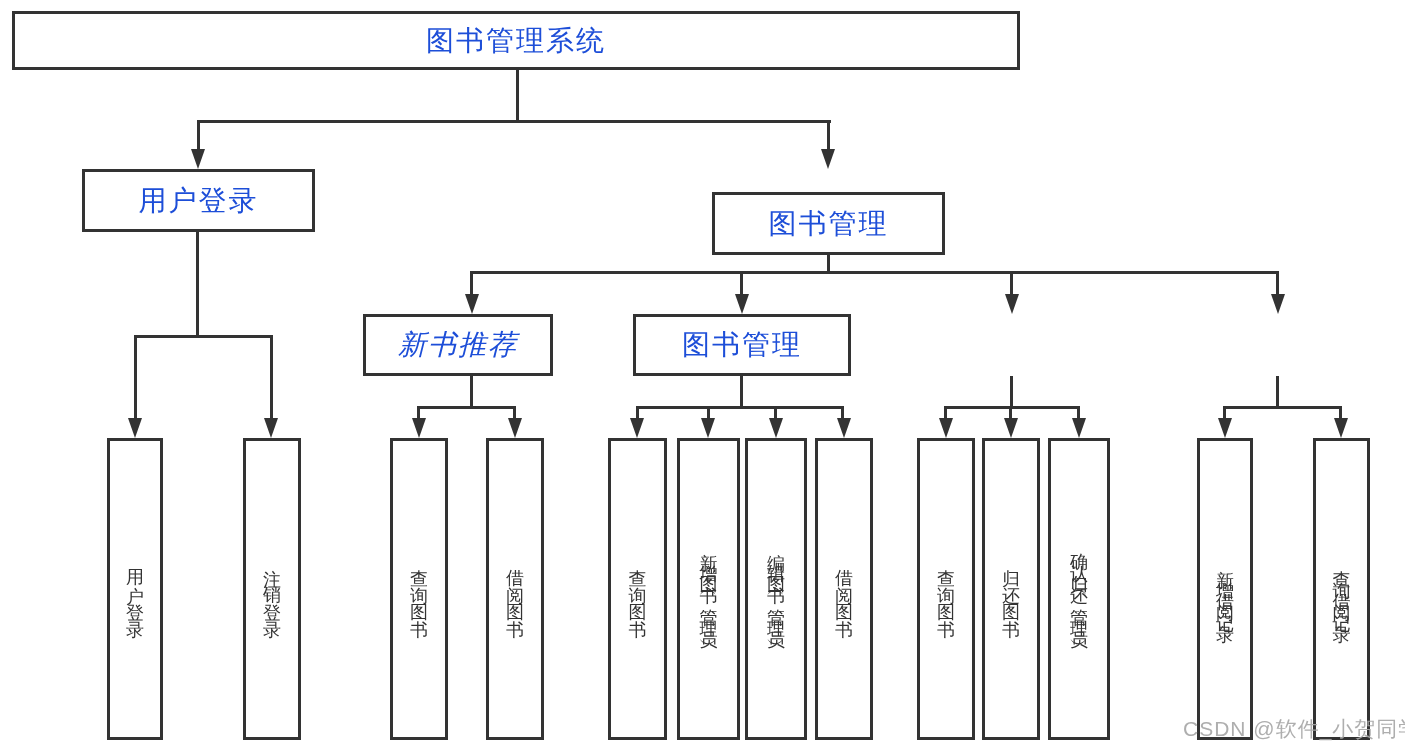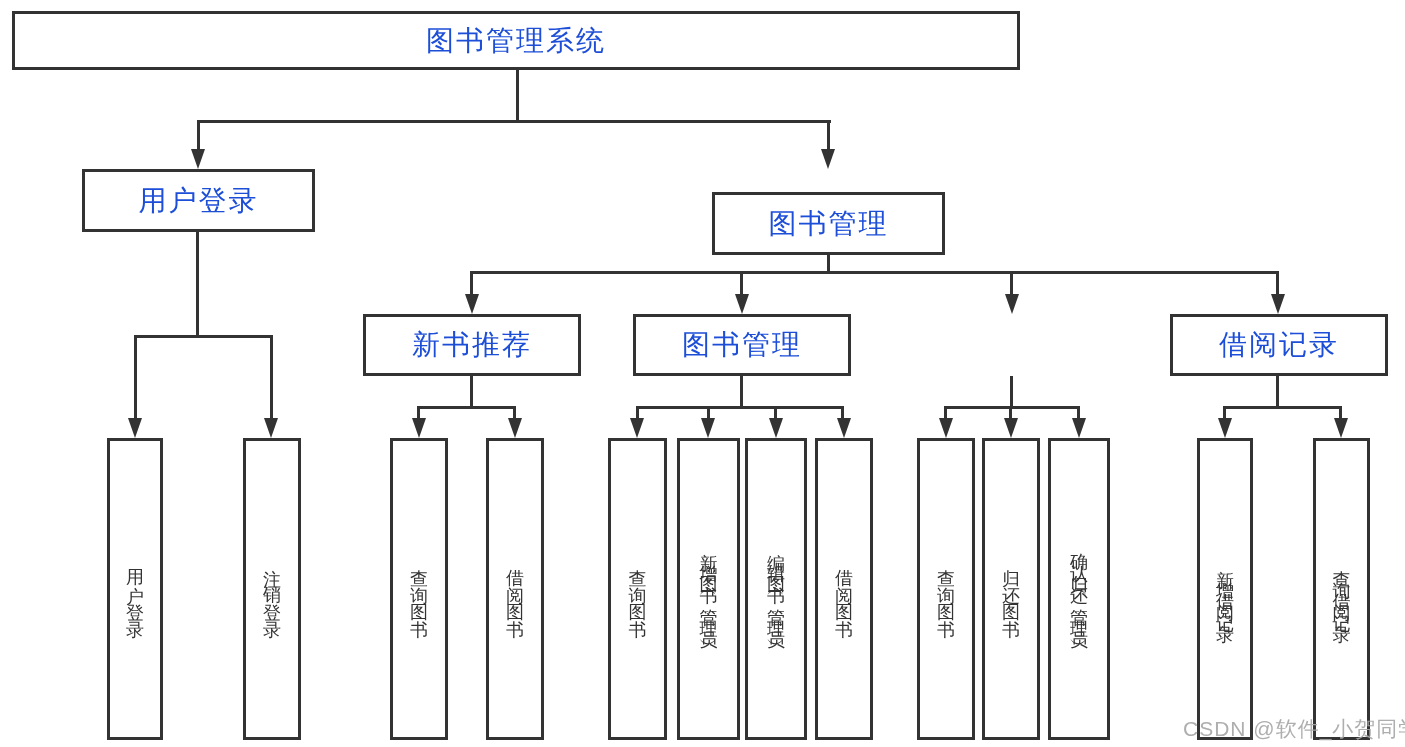--- a/index.html
+++ b/index.html
@@ -55,28 +55,25 @@
   <div class="line" style="left:471px;top:271px;width:808px;height:3px;"></div>
   <div class="line" style="left:470px;top:271px;width:3px;height:25px;"></div>
   <div class="ahead" style="left:465px;top:294px;"></div>
   <div class="line" style="left:740px;top:271px;width:3px;height:25px;"></div>
   <div class="ahead" style="left:735px;top:294px;"></div>
   <div class="line" style="left:1010px;top:271px;width:3px;height:25px;"></div>
   <div class="ahead" style="left:1005px;top:294px;"></div>
   <div class="line" style="left:1276px;top:271px;width:3px;height:25px;"></div>
   <div class="ahead" style="left:1271px;top:294px;"></div>
 
-  <div class="box" style="left:363px;top:314px;width:218px;height:62px;">
+  <div class="box" style="left:363px;top:314px;width:190px;height:62px;font-style:italic;">
     <span class="hlabel">新书推荐</span>
   </div>
   <div class="box" style="left:633px;top:314px;width:218px;height:62px;">
     <span class="hlabel">图书管理</span>
-  </div>
-  <div class="box" style="left:1170px;top:314px;width:218px;height:62px;">
-    <span class="hlabel">借阅记录</span>
   </div>
 
   <div class="line" style="left:196px;top:232px;width:3px;height:103px;"></div>
   <div class="line" style="left:134px;top:335px;width:139px;height:3px;"></div>
   <div class="line" style="left:134px;top:335px;width:3px;height:85px;"></div>
   <div class="ahead" style="left:128px;top:418px;"></div>
   <div class="line" style="left:270px;top:335px;width:3px;height:85px;"></div>
   <div class="ahead" style="left:264px;top:418px;"></div>
 
   <div class="line" style="left:470px;top:376px;width:3px;height:32px;"></div>

